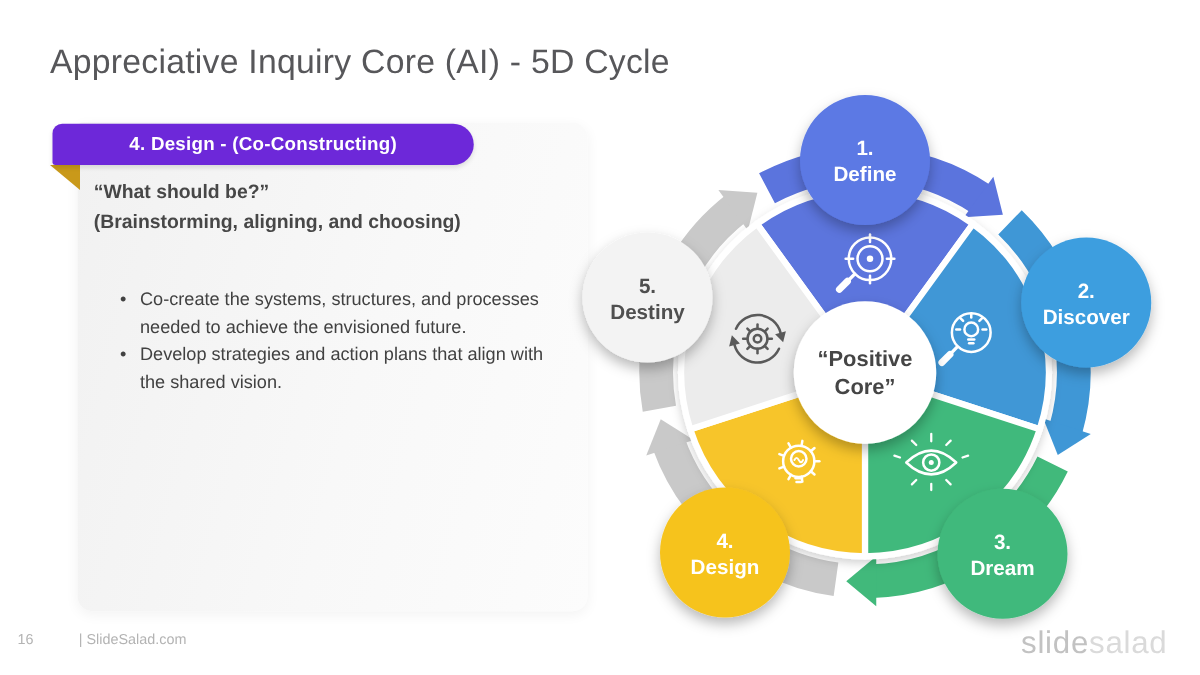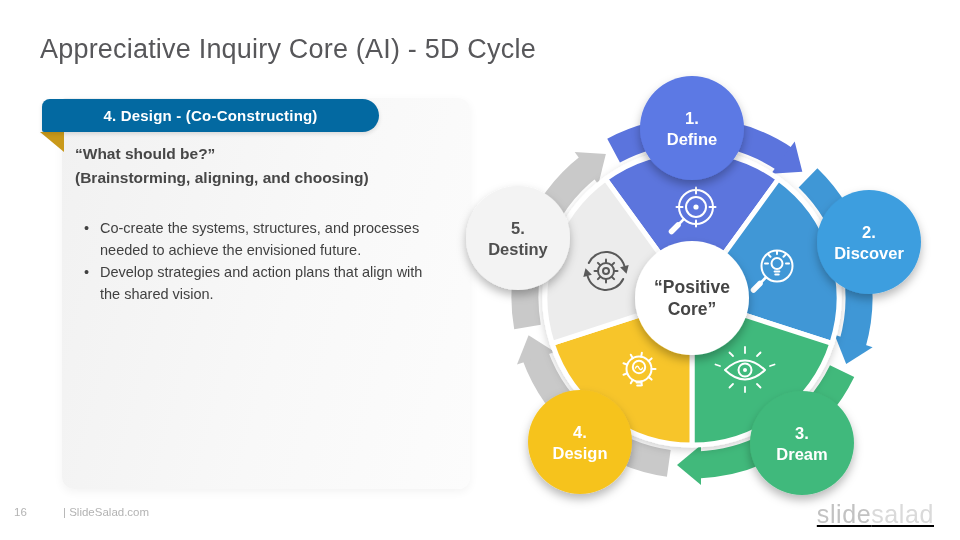--- a/index.html
+++ b/index.html
@@ -30,33 +30,33 @@
     position:absolute; left:40px; top:132px; width:24px; height:20px;
     clip-path:polygon(0 0, 100% 0, 100% 100%);
     z-index:2;
   }
   .panel-quote {
     position:absolute; left:13px; top:44px;
     font-size:15.5px; font-weight:bold; color:#474747; line-height:24px;
   }
   .bullet-list {
     position:absolute; left:13px; top:115px; width:345px;
-    margin:4px; padding:0; list-style:none;
+    margin:16px; padding:0; list-style:none;
     font-size:14.5px; color:#414141; line-height:22px;
   }
   .bullet-list li { position:relative; padding-left:21px; margin:0; }
   .bullet-list li::before {
     content:"\2022"; position:absolute; left:5px; top:0; color:#414141;
   }
   .cycle-diagram { position:absolute; left:440px; top:50px; width:500px; height:470px; }
   .footer { position:absolute; left:14px; top:506px; font-size:11.5px; color:#b3b3b3; }
   .footer .sep { margin-left:33px; }
   .brand-logo {
     position:absolute; right:26px; top:500px;
-    font-size:25px; font-weight:500; letter-spacing:0.6px;text-decoration:underline;
+    font-size:25px; font-weight:500; letter-spacing:0.6px;
   }
   .brand-a { color:#c2c2c2; }
   .brand-b { color:#dadada; }
   svg text { font-family:"Liberation Sans", sans-serif; }
   .node-txt { font-size:16.5px; font-weight:bold; text-anchor:middle; }
   .center-txt { font-size:17.5px; font-weight:bold; text-anchor:middle; }
   .icon { fill:none; stroke:#ffffff; stroke-width:2; stroke-linecap:round; stroke-linejoin:round; }
   .icon-dark { fill:none; stroke:#5a5a5a; stroke-width:2; stroke-linecap:round; stroke-linejoin:round; }
   .wedge { stroke:#ffffff; stroke-width:5; stroke-linejoin:round; }
 </style>
@@ -69,21 +69,21 @@
   <div class="panel-quote">
     <div>“What should be?”</div>
     <div>(Brainstorming, aligning, and choosing)</div>
   </div>
   <ul class="bullet-list">
     <li>Co-create the systems, structures, and processes needed to achieve the envisioned future.</li>
     <li>Develop strategies and action plans that align with the shared vision.</li>
   </ul>
 </div>
 
-<div class="section-badge" style="background: #0369a1;">4. Design - (Co-Constructing)</div>
+<div class="section-badge" style="background: #6d28d9;">4. Design - (Co-Constructing)</div>
 <div class="badge-fold" style="background: rgb(201, 153, 26);"></div>
 
 <svg class="cycle-diagram" viewBox="0 0 500 470" xmlns="http://www.w3.org/2000/svg">
   <defs>
     <filter id="nshadow" x="-40%" y="-40%" width="180%" height="180%">
       <feDropShadow dx="0" dy="5" stdDeviation="5" flood-opacity="0.28"></feDropShadow>
     </filter>
     <filter id="wshadow" x="-20%" y="-20%" width="140%" height="140%">
       <feDropShadow dx="0" dy="3" stdDeviation="4" flood-opacity="0.18"></feDropShadow>
     </filter>

